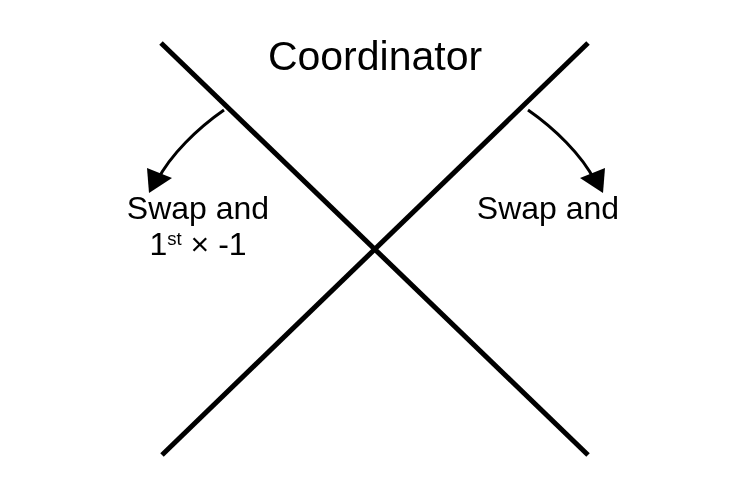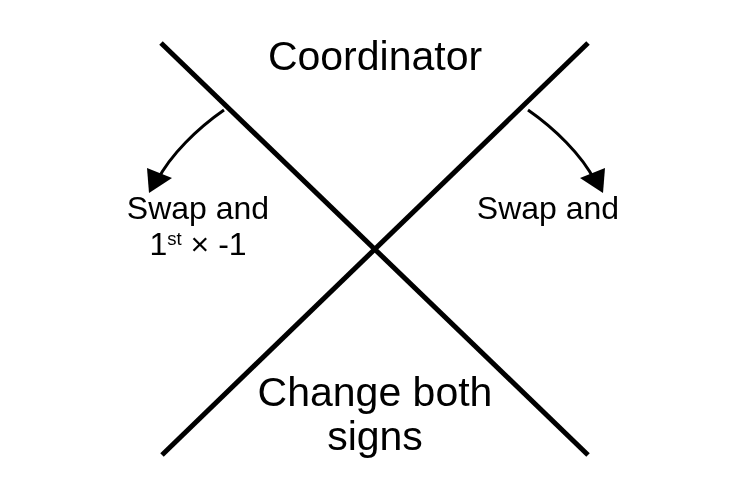--- a/index.html
+++ b/index.html
@@ -95,18 +95,14 @@
 
   <div class="label" id="left-label">
     <span>Swap and</span>
     <span class="formula"><span>1</span><sup>st</sup><span> × -1</span></span>
   </div>
 
   <div class="label" id="right-label">
     <span>Swap and</span>
   </div>
 
-  <div class="label" id="bottom-label">
-    <span>Change both</span>
-    <span class="line2">signs</span>
-  </div>
 
 </div>
 
 </body></html>

